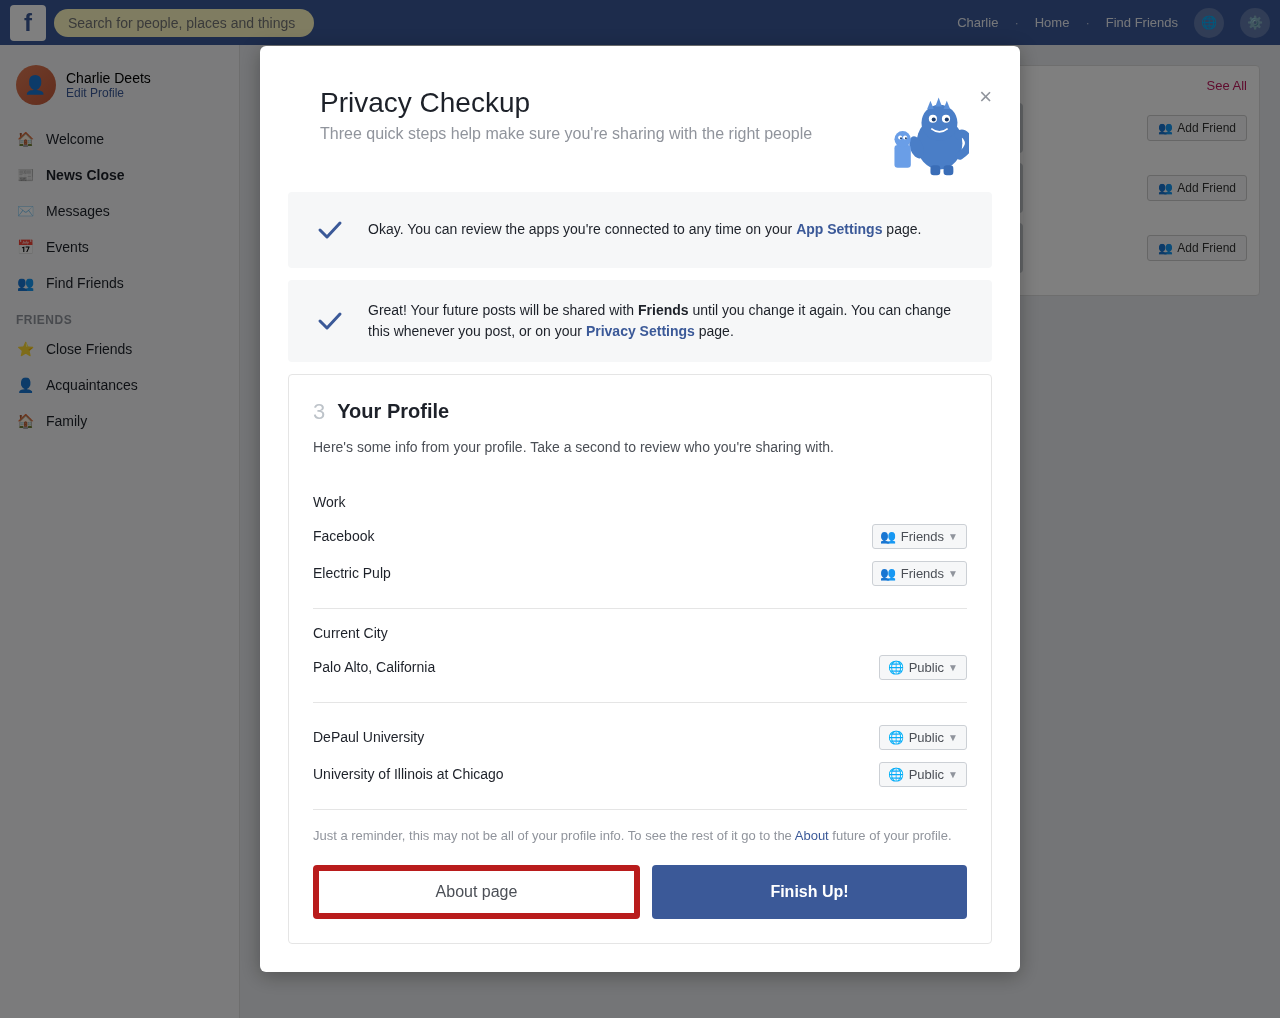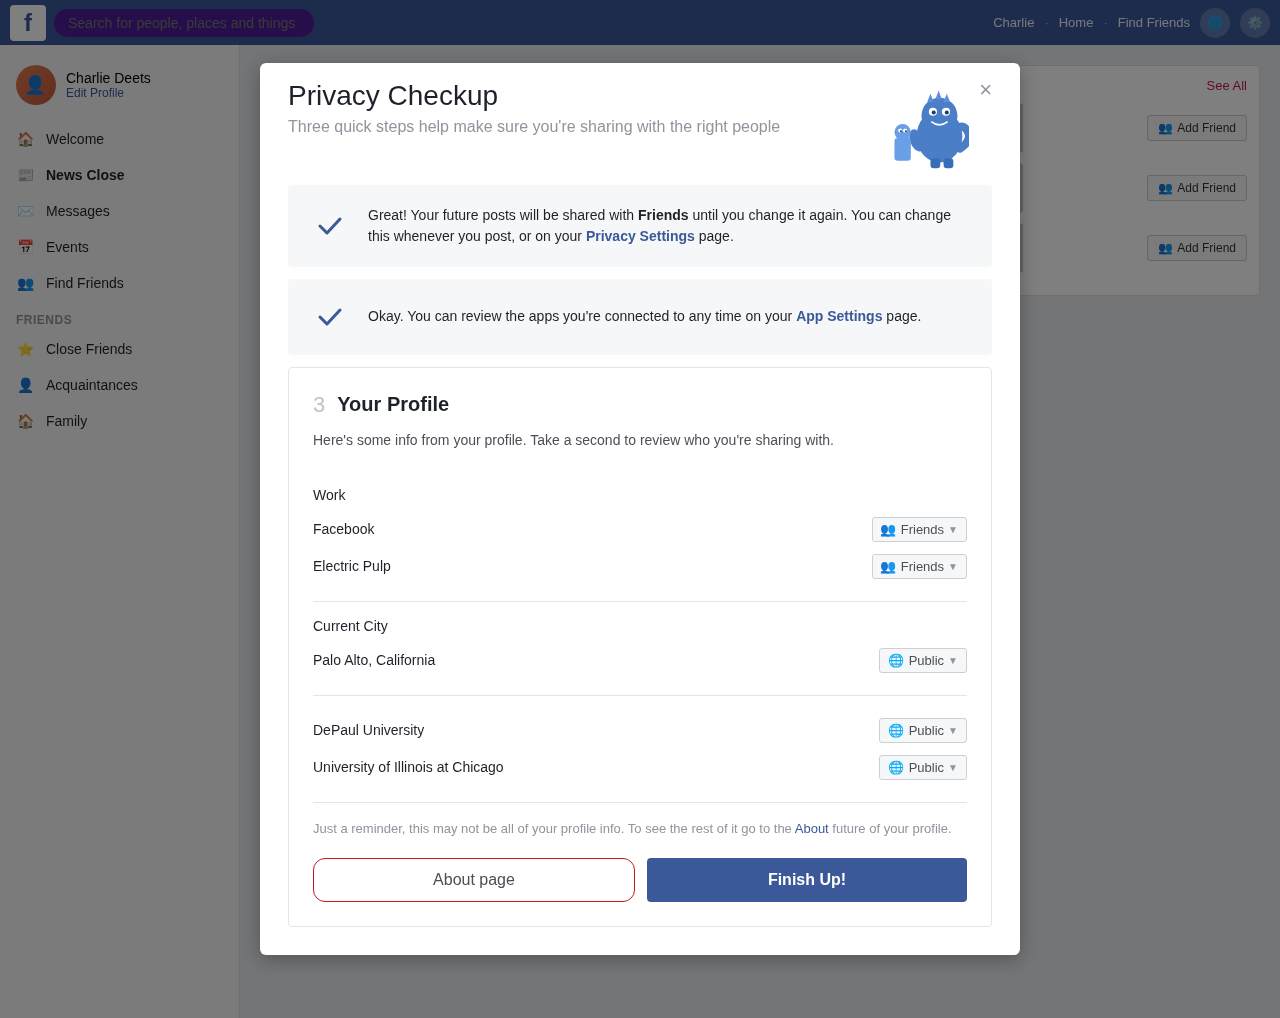--- a/index.html
+++ b/index.html
@@ -34,32 +34,32 @@
       display: flex;
       align-items: center;
       justify-content: center;
       font-size: 24px;
       font-weight: bold;
       color: #3b5998;
       margin-right: 8px;
       flex-shrink: 0;
     }
     .fb-search {
-      background: #4c1d95;
+      background: #fef9c3;
       border: none;
       border-radius: 16px;
       padding: 6px 14px;
       width: 260px;
       font-size: 14px;
       color: #888;
     }
     .nav-spacer { flex: 1; }
     .nav-links {
       display: flex;
-      gap: 10px;
+      gap: 16px;
       align-items: center;
       color: #fff;
       font-size: 13px;
     }
     .nav-links span { cursor: pointer; color: #fff; opacity: 0.9; }
 
     
     .main-layout {
       display: flex;
       margin-top: 45px;
@@ -202,25 +202,26 @@
     .modal {
       background: #fff;
       border-radius: 6px;
       width: 760px;
       max-height: 940px;
       overflow-y: auto;
       position: relative;
       box-shadow: 0 4px 20px rgba(0,0,0,0.3);
     }
     .modal-header {
-      padding: 16px 28px 0;
+      padding: 40px 28px 0;
       position: relative;
       display: flex;
       justify-content: space-between;
       align-items: flex-start;
+      margin-left: 32px;
     }
     .modal-title-area { flex: 1; }
     .modal-title {
       font-size: 28px;
       font-weight: 300;
       color: #1d2129;
       line-height: 1.2;
     }
     .modal-subtitle {
       font-size: 16px;
@@ -367,22 +368,22 @@
 
     
     .modal-footer {
       display: flex;
       gap: 12px;
       margin-top: 16px;
     }
     .btn-about {
       flex: 1;
       padding: 12px;
-      border: 1px solid #b91c1c;
-      border-radius: 12px;
+      border: 6px solid #b91c1c;
+      border-radius: 4px;
       background: #fff;
       font-size: 16px;
       color: #4b4f56;
       cursor: pointer;
       text-align: center;
     }
     .btn-finish {
       flex: 1;
       padding: 12px;
       border: none;
@@ -538,32 +539,32 @@
 
     <div class="modal-body">
 
       <div class="check-section">
         <div class="check-icon">
           <svg width="30" height="30" viewBox="0 0 30 30">
             <path d="M5 15 L12 22 L25 8" stroke="#3b5998" stroke-width="3" fill="none" stroke-linecap="round" stroke-linejoin="round"></path>
           </svg>
         </div>
         <div class="check-text">
-          <span>Great! Your future posts will be shared with </span><strong>Friends</strong><span> until you change it again. You can change this whenever you post, or on your </span><a href="#">Privacy Settings</a><span> page.</span>
+          <span>Okay. You can review the apps you're connected to any time on your </span><a href="#">App Settings</a><span> page.</span>
         </div>
       </div>
 
       <div class="check-section">
         <div class="check-icon">
           <svg width="30" height="30" viewBox="0 0 30 30">
             <path d="M5 15 L12 22 L25 8" stroke="#3b5998" stroke-width="3" fill="none" stroke-linecap="round" stroke-linejoin="round"></path>
           </svg>
         </div>
         <div class="check-text">
-          <span>Okay. You can review the apps you're connected to any time on your </span><a href="#">App Settings</a><span> page.</span>
+          <span>Great! Your future posts will be shared with </span><strong>Friends</strong><span> until you change it again. You can change this whenever you post, or on your </span><a href="#">Privacy Settings</a><span> page.</span>
         </div>
       </div>
 
       <div class="profile-section">
         <div class="profile-step-header">
           <span class="step-number">3</span>
           <span class="profile-title">Your Profile</span>
         </div>
         <div class="profile-desc">Here's some info from your profile. Take a second to review who you're sharing with.</div>
 

